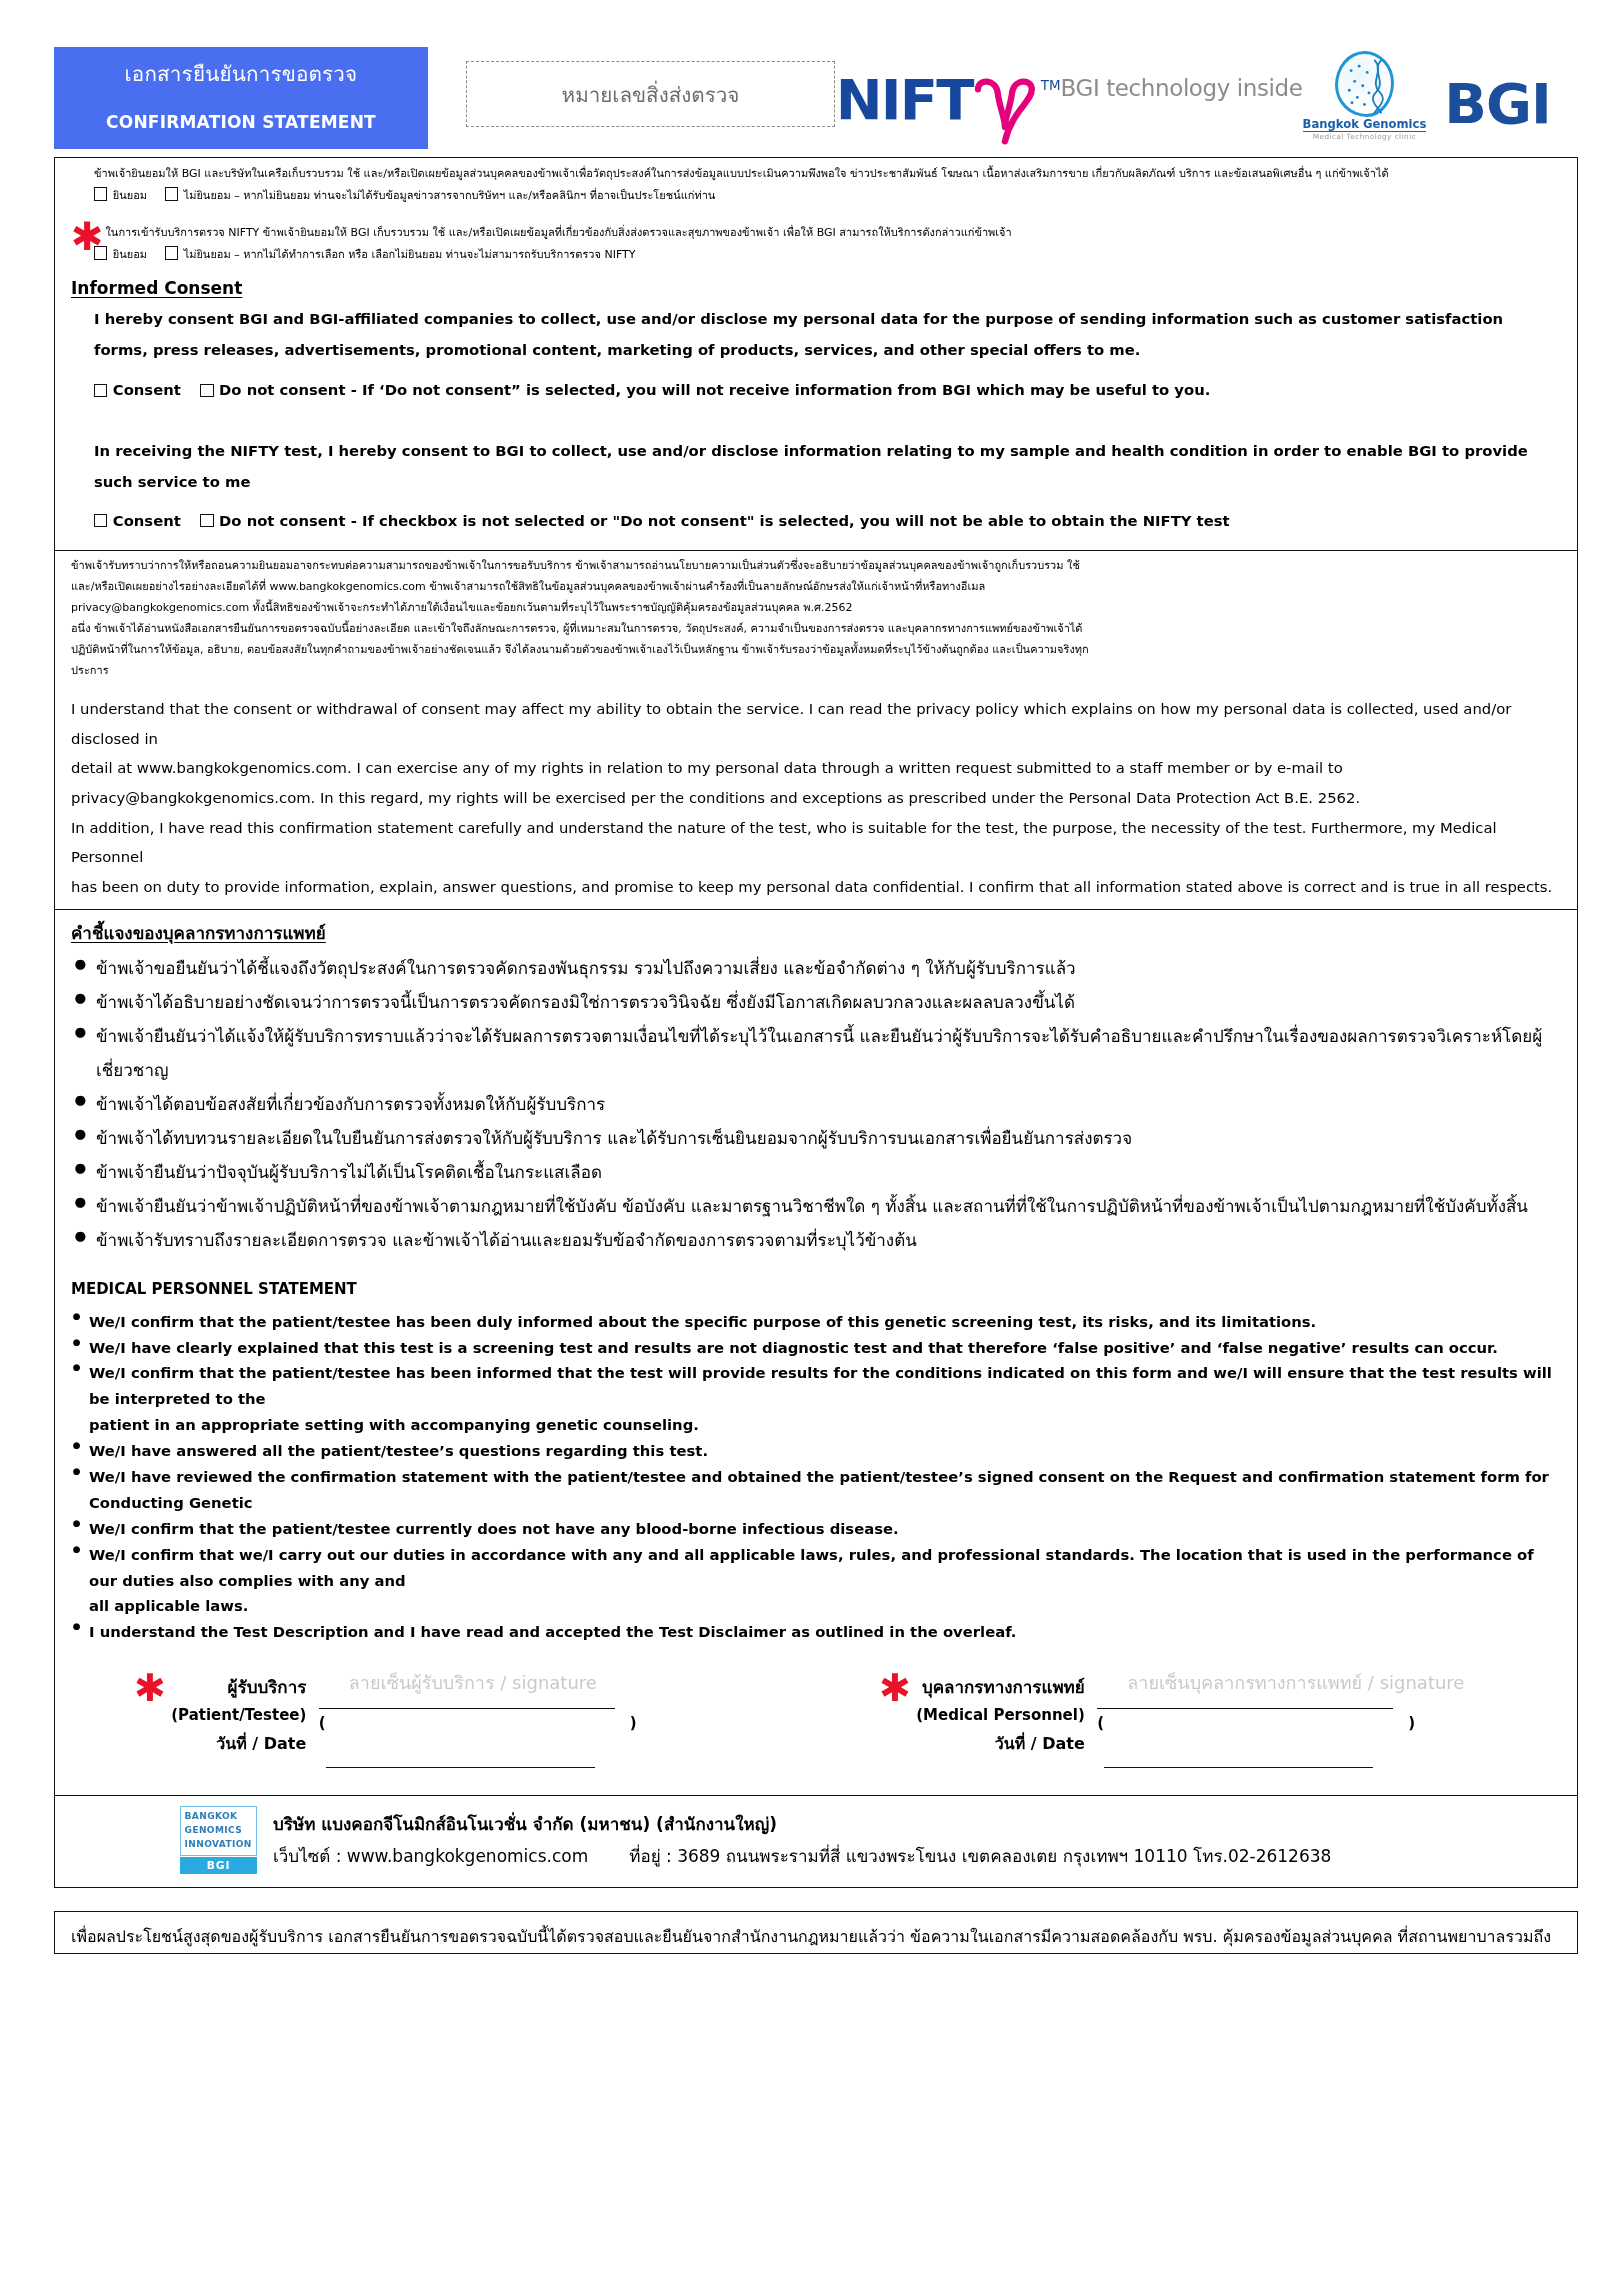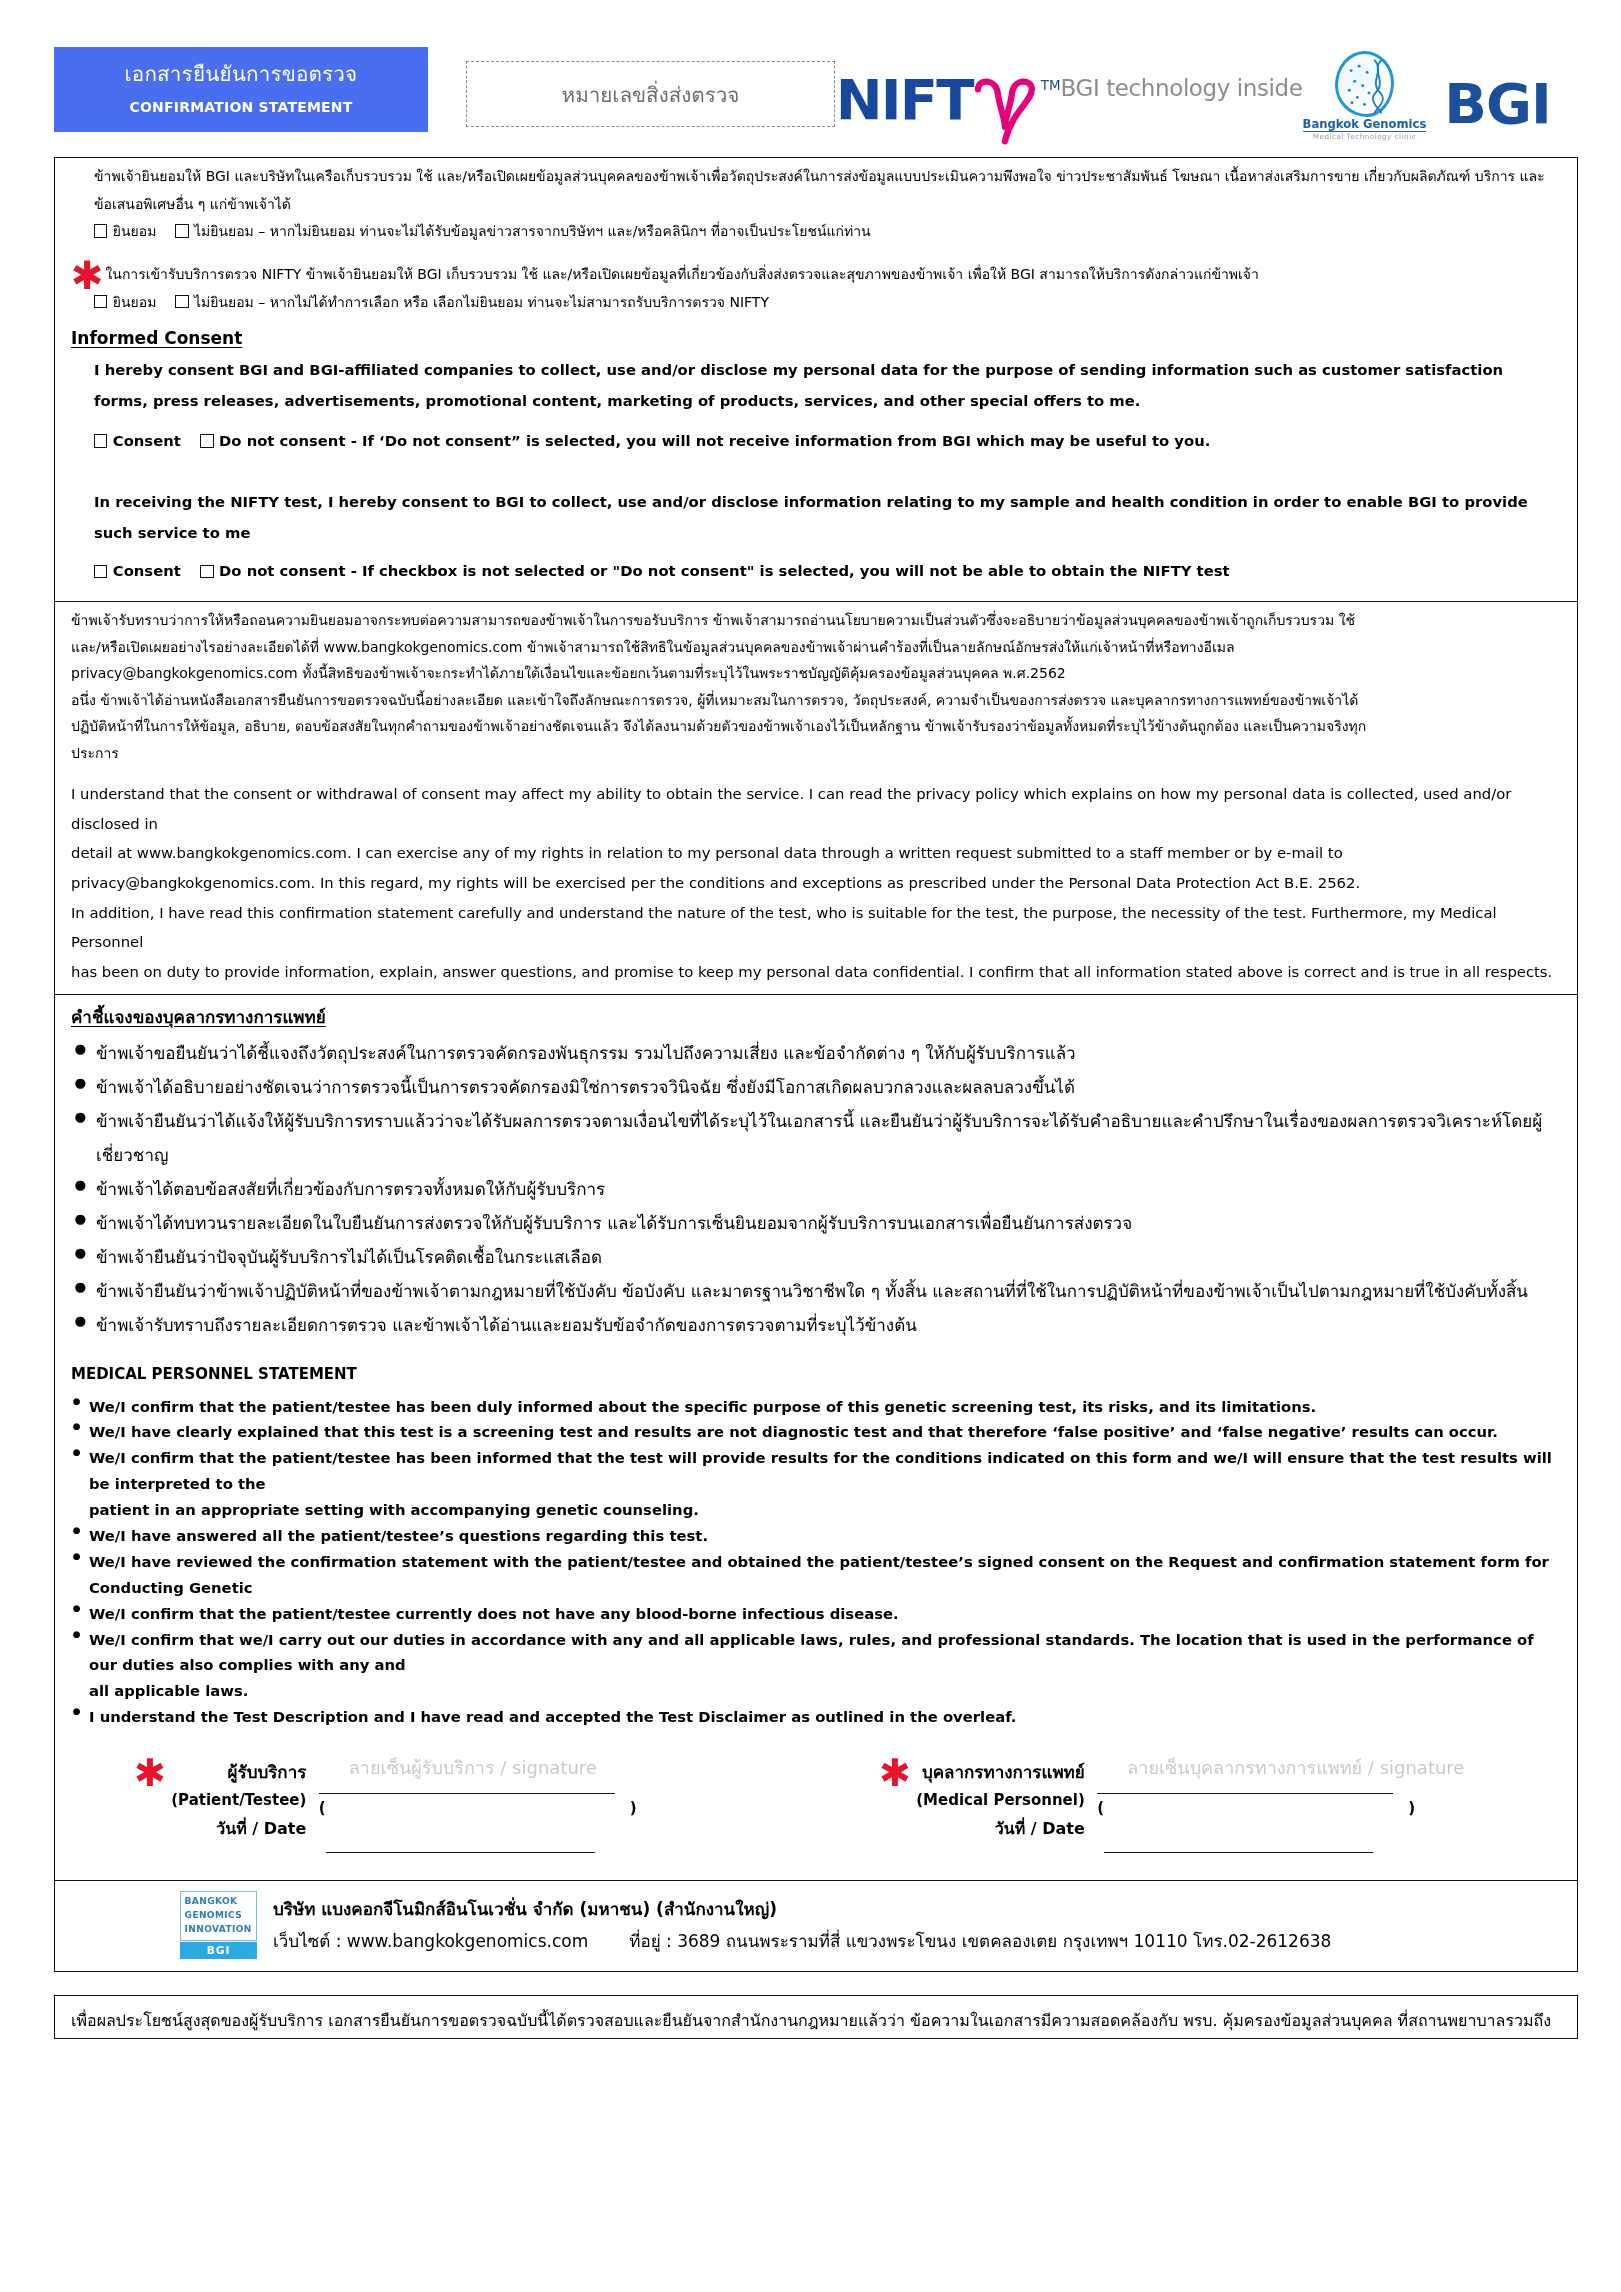--- a/index.html
+++ b/index.html
@@ -23,21 +23,21 @@
   }
   .title-badge {
     background: #4a6ef0;
     color: #ffffff;
     width: 374px;
     padding: 12.5px 9px 14.3px 9px;
     text-align: center;
     line-height: 1.45;
   }
   .title-th { font-size: 20.6px; font-weight: 400; letter-spacing: 0.2px; }
-  .title-en { font-size: 14px; font-weight: bold; letter-spacing: 0.2px; margin-top: 8px; }
+  .title-en { font-size: 17px; font-weight: bold; letter-spacing: 0.2px; margin-top: 21px; }
 
   .barcode-box {
     margin-left: 38px;
     width: 369px;
     height: 66px;
     border: 1.8px dashed #8a8a8a;
     display: flex; align-items: center; justify-content: center;
     color: #6d6d6d;
     font-size: 20.6px;
     margin-top: 14.3px;
@@ -86,21 +86,21 @@
     border: 1.8px solid #111;
   }
   .block { padding: 5.4px 16px 7.2px 16px; }
   .sec-divider { border-top: 1.8px solid #111; }
 
   .head-underline {
     font-size: 17px; font-weight: bold;
     text-decoration: underline; text-underline-offset: 2.7px;
     margin: 3.6px 0 5.4px 0;
   }
-  .th { font-size: 14px; line-height: 1.95; }
+  .th { font-size: 11px; line-height: 1.95; }
   .th-ind { padding-left: 23px; }
   .en { font-size: 14.8px; line-height: 2.1; font-weight: bold; }
   .en-norm { font-size: 14.8px; line-height: 2.0; font-weight: normal; }
 
   .cb {
     display: inline-block; width: 13.4px; height: 13.4px;
     border: 1.4px solid #111; margin-right: 5.4px;
     vertical-align: -1.8px; background: #fff;
   }
   .cb-opt { margin-right: 14.3px; display: inline-block; }

